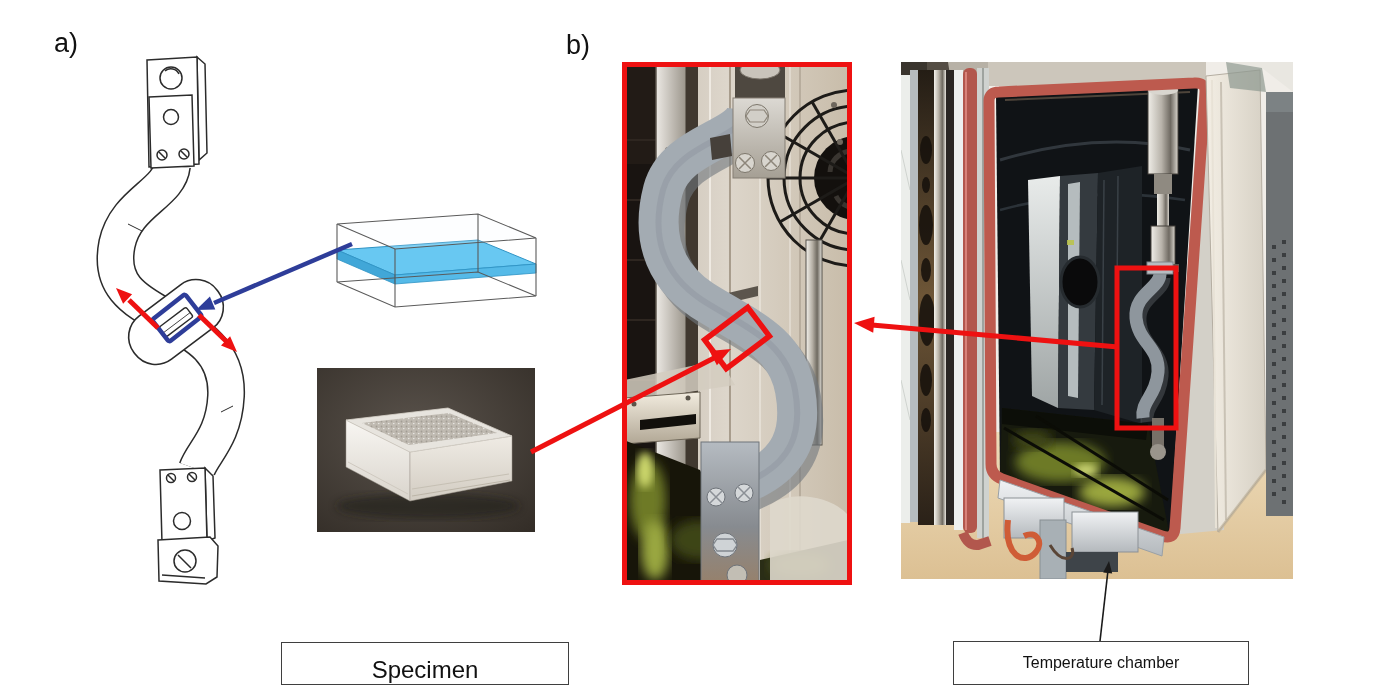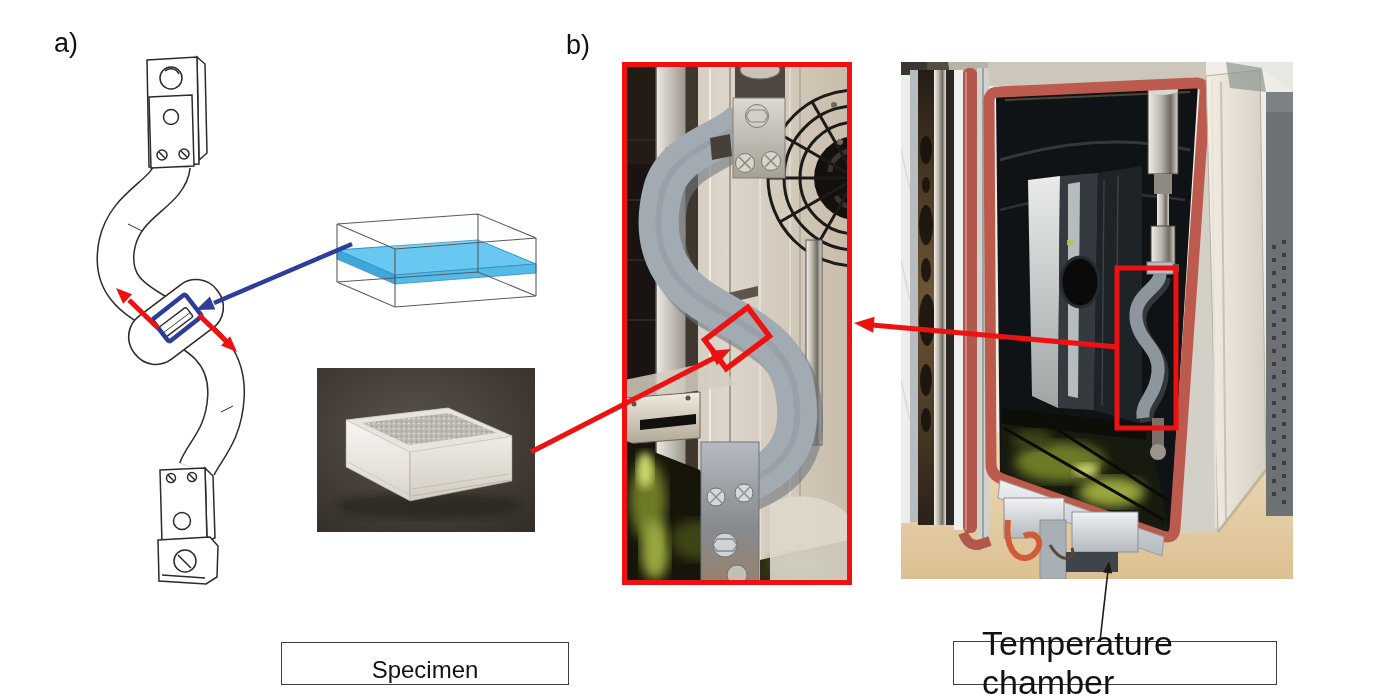--- a/index.html
+++ b/index.html
@@ -3,21 +3,21 @@
 <meta charset="utf-8">
 <style>
   html,body{margin:0;padding:0;background:#ffffff;}
   .canvas{position:relative;width:1400px;height:700px;background:#ffffff;
           font-family:"Liberation Sans", sans-serif;overflow:hidden;}
   .canvas svg{position:absolute;left:0;top:0;}
   .fig-label{position:absolute;font-size:27px;color:#111;z-index:3;}
   .caption-box{position:absolute;display:flex;align-items:center;justify-content:center;
                background:#ffffff;border:1.6px solid #3f3f3f;color:#111;z-index:3;}
   #specimen-box{left:281px;top:642px;width:286px;height:41px;font-size:24px;align-items:flex-end;}
-  #chamber-box{left:953px;top:641px;width:294px;height:42px;font-size:34px;padding-left:28px;}
+  #chamber-box{left:953px;top:641px;width:294px;height:42px;font-size:16px;}
   #label-a{left:54px;top:28px;}
   #label-b{left:566px;top:30px;}
   .red-stroke{stroke:var(--annotation-red);}
   .red-fill{fill:var(--annotation-red);}
   .blue-stroke{stroke:var(--annotation-blue);}
   .blue-fill{fill:var(--annotation-blue);}
   .slab-top{fill:var(--specimen-layer-blue);}
 </style>
 </head>
 <body>

